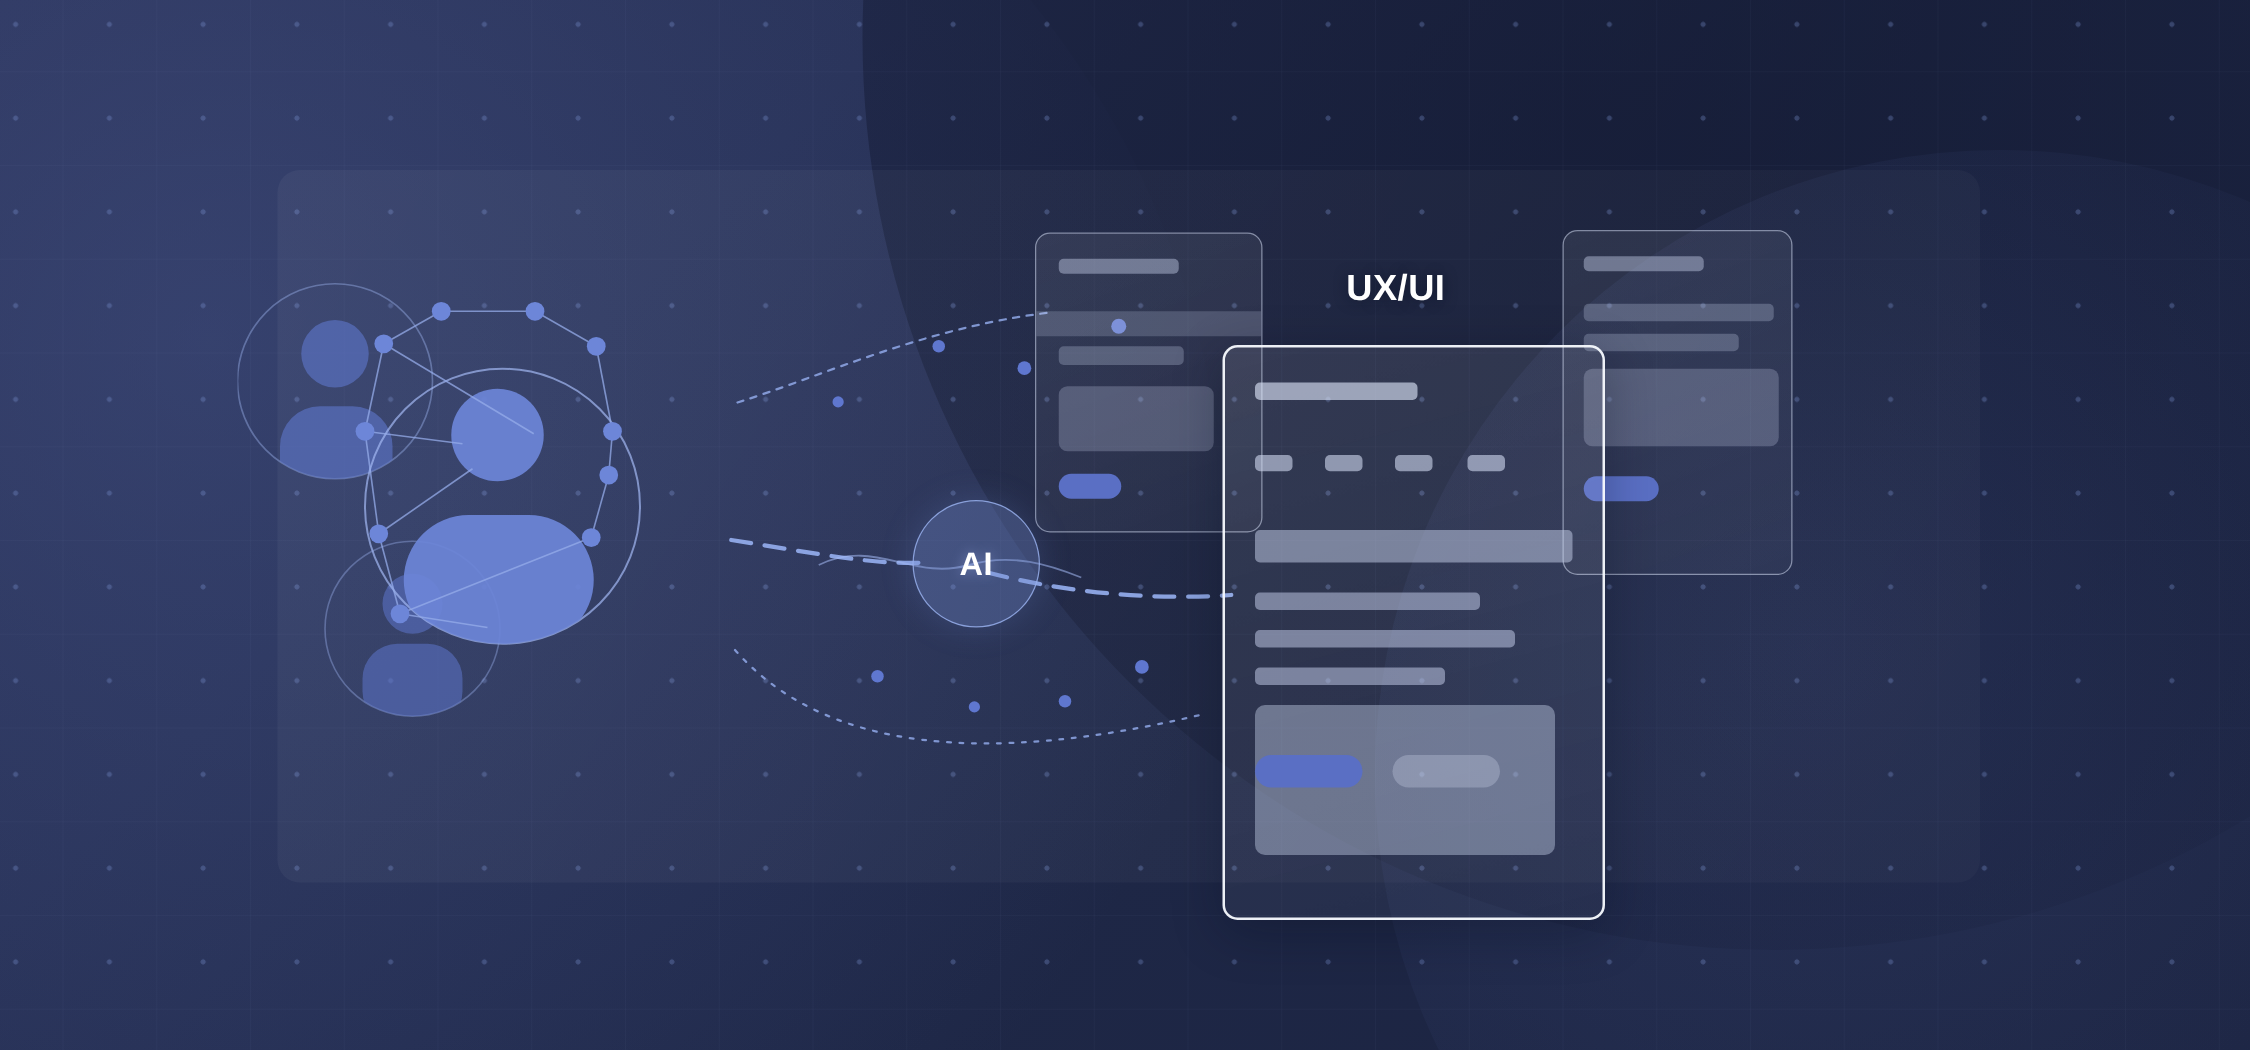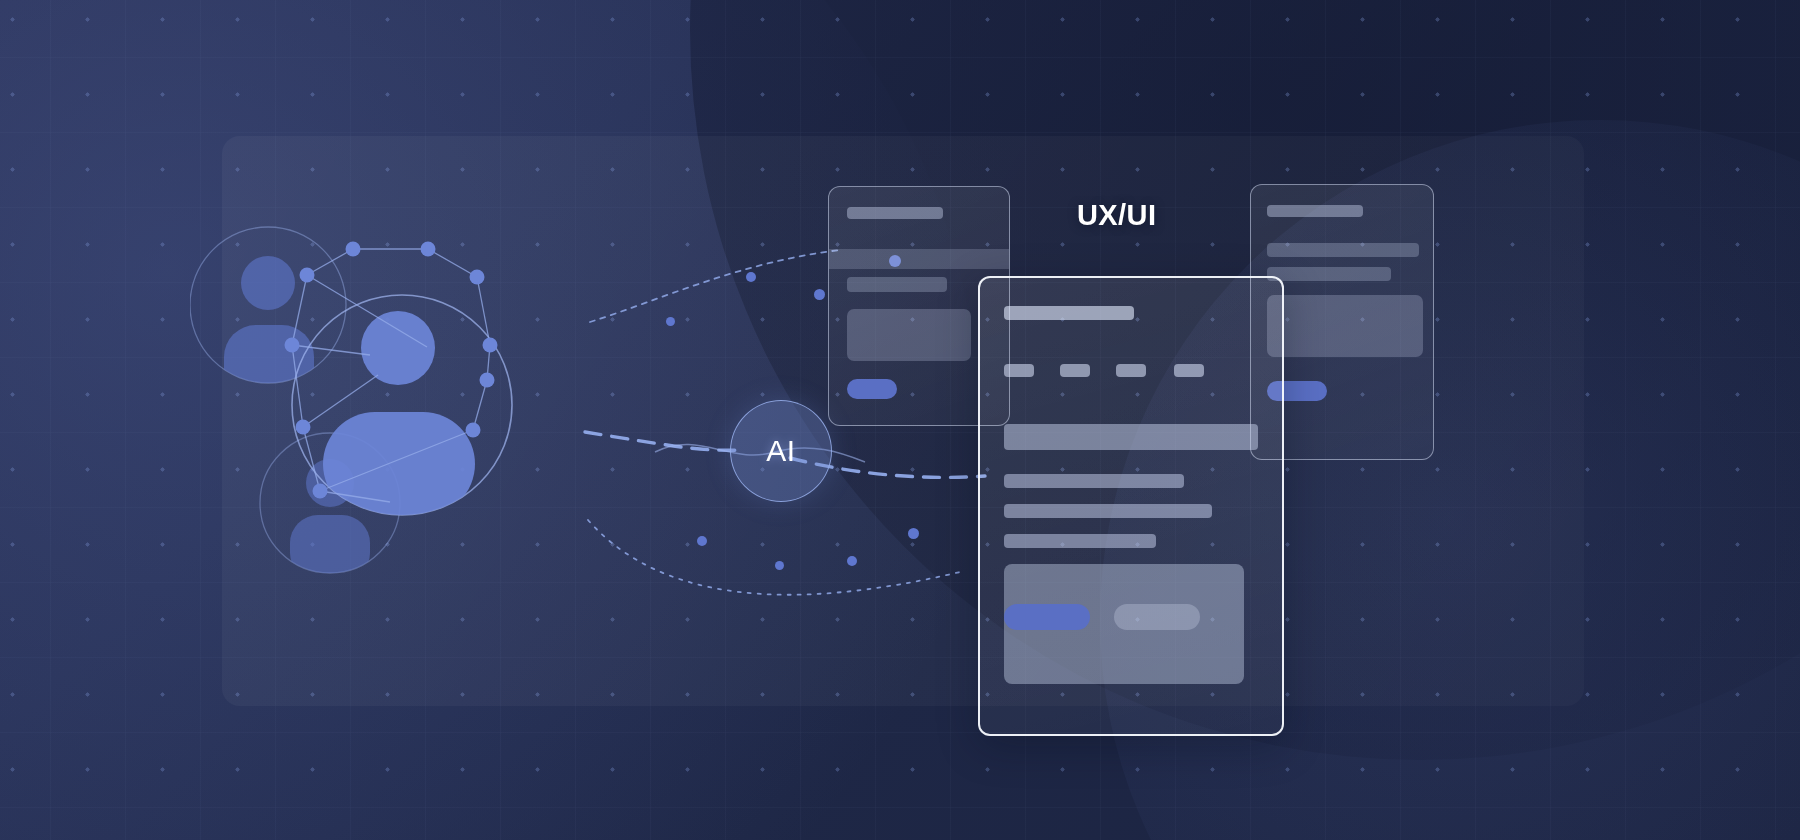--- a/index.html
+++ b/index.html
@@ -78,30 +78,30 @@
     left: 730px; top: 400px;
     width: 100px; height: 100px;
     border-radius: 50%;
     background: rgba(116,139,206,0.33);
     border: 1.6px solid rgba(151,174,235,0.85);
     display: flex; align-items: center; justify-content: center;
     box-shadow: 0 0 26px rgba(110,135,210,0.22);
   }
   .ai-node span {
     color: #ffffff;
-    font-weight: 400;
-    font-size: 30px;
+    font-weight: 700;
+    font-size: 26px;
     letter-spacing: 0.5px;
     text-shadow: 0 0 10px rgba(170,190,255,0.45);
   }
 
   
   .ux-label {
     position: absolute;
-    left: 1077px; top: 199px;
+    left: 1077px; top: 215px;
     color: #ffffff;
     font-size: 29px;
     font-weight: 700;
     letter-spacing: 0.4px;
     text-shadow: 0 1px 10px rgba(10,15,35,0.55);
   }
 
   
   .card {
     position: absolute;

